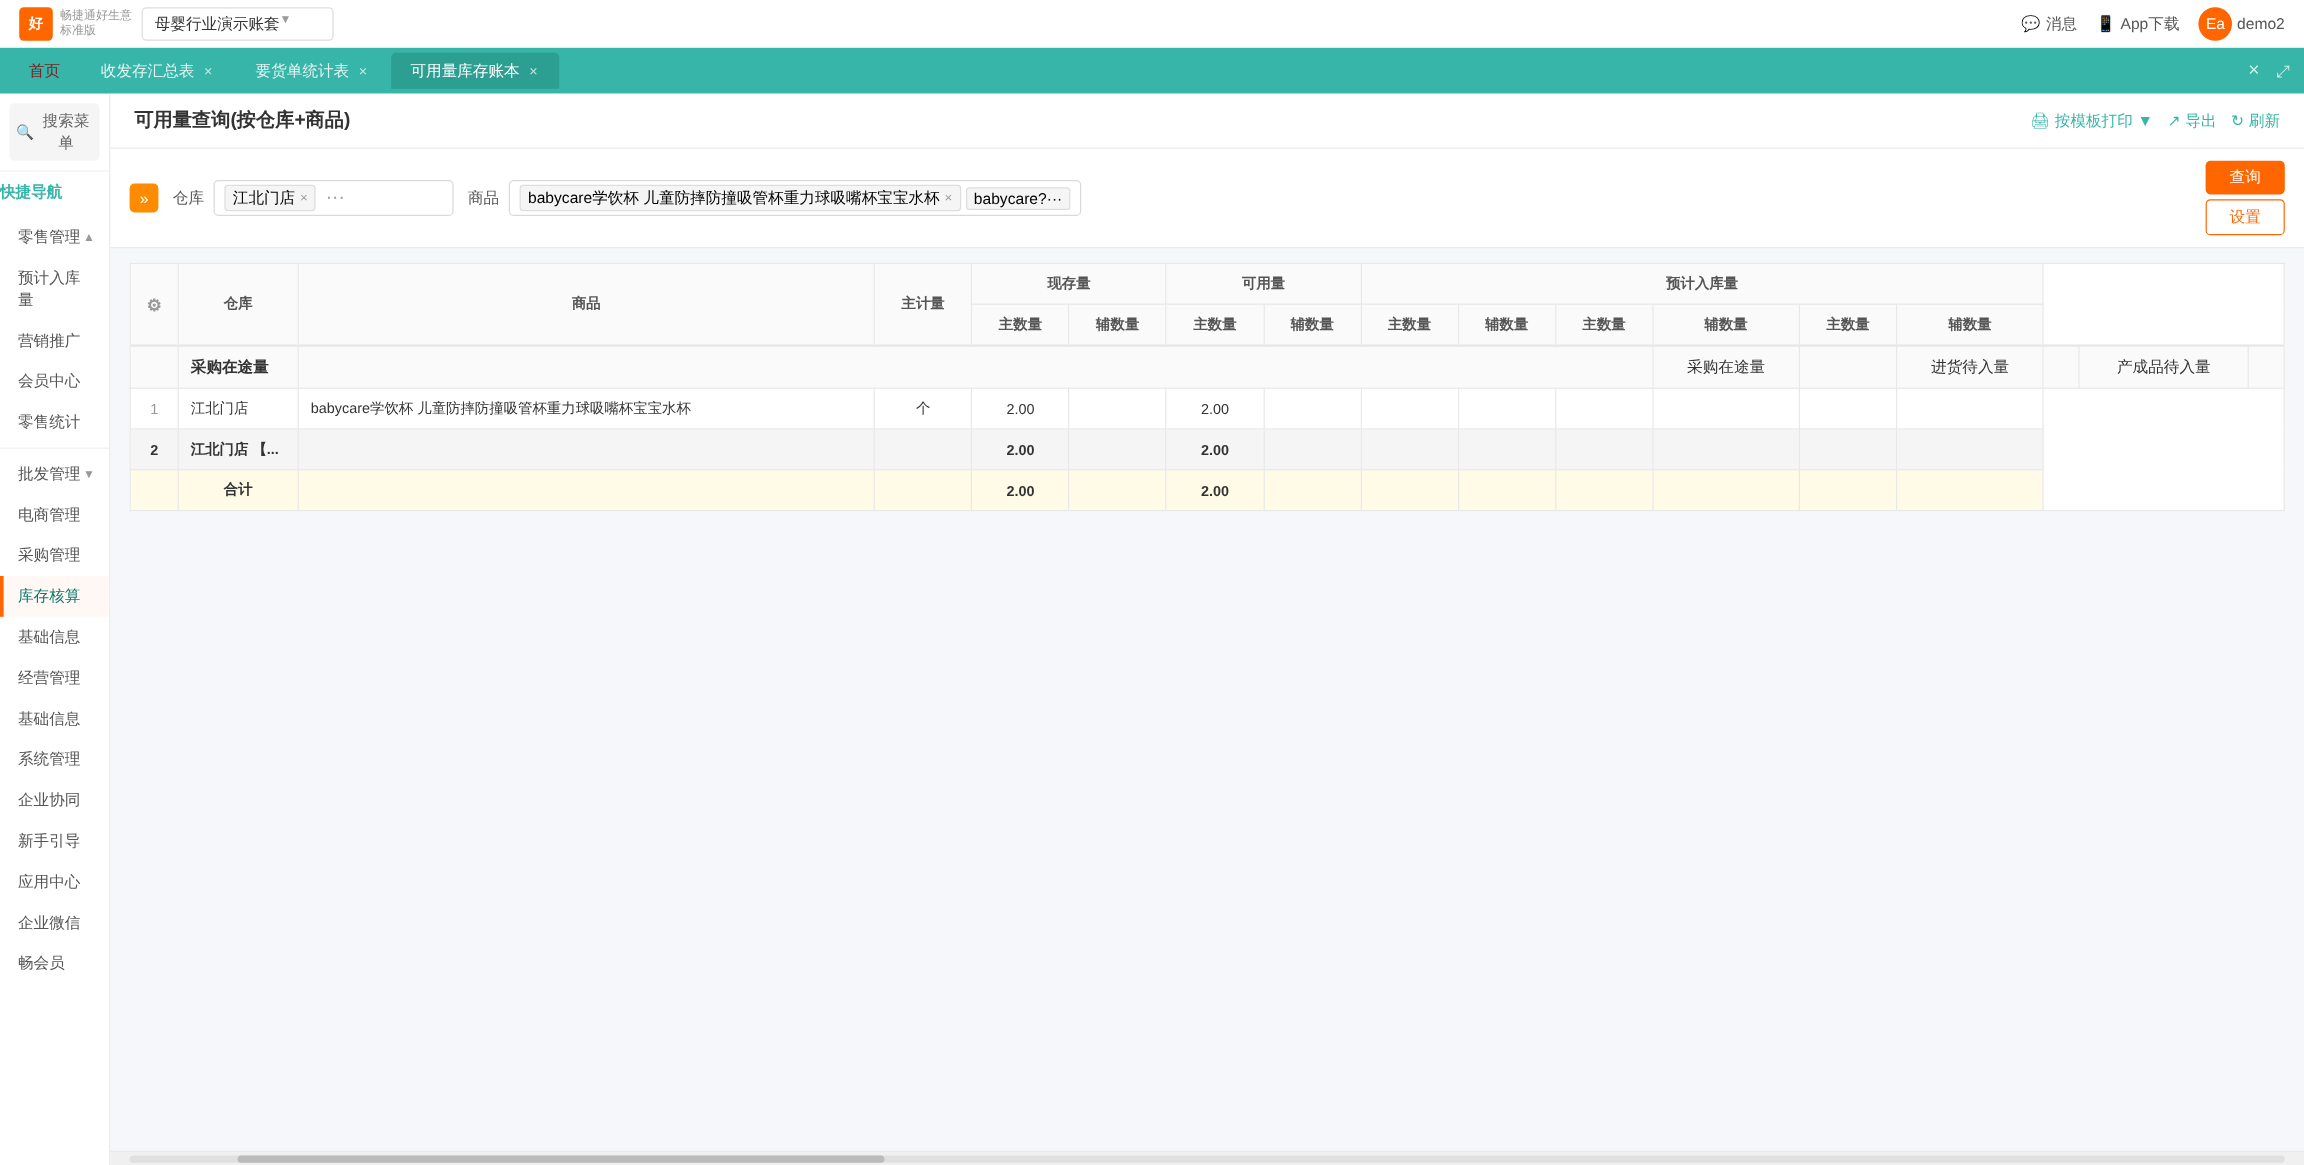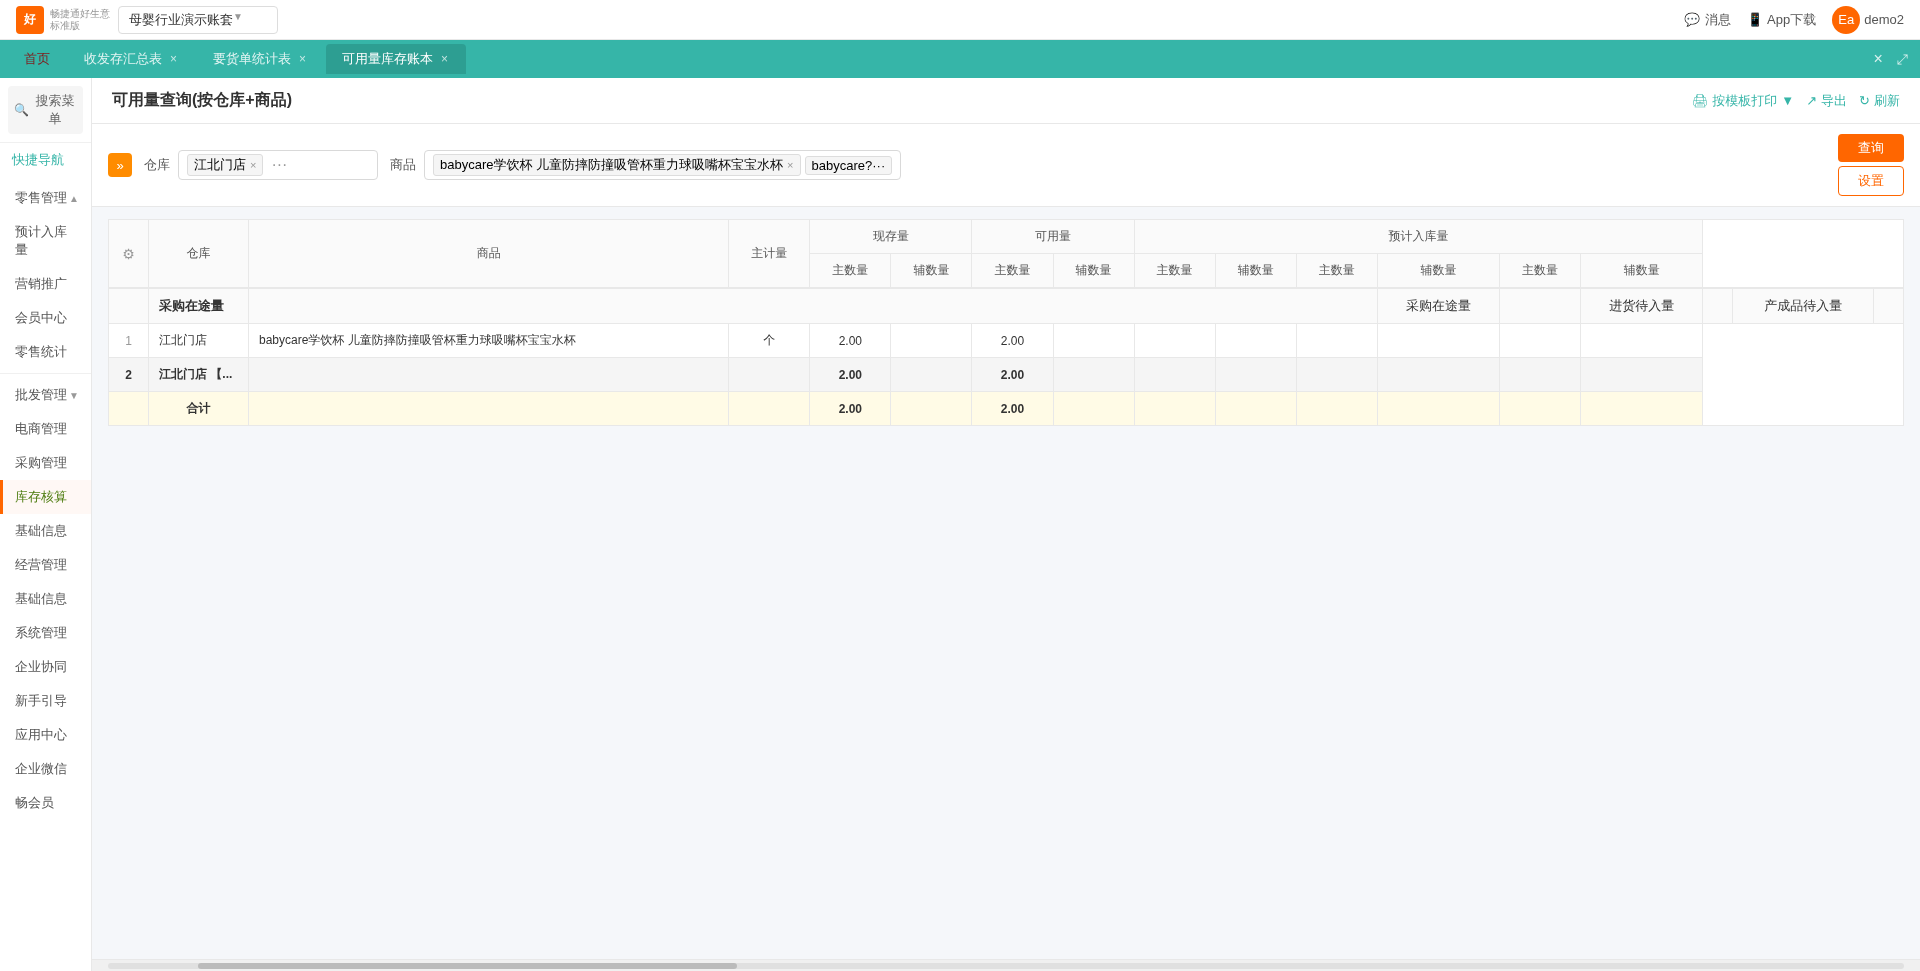--- a/index.html
+++ b/index.html
@@ -183,32 +183,33 @@
       padding: 8px 12px;
       cursor: pointer;
       font-size: 12px;
       color: #555;
       display: flex;
       align-items: center;
       justify-content: space-between;
       border-left: 3px solid transparent;
     }
     .sidebar-nav-item.active {
-      color: #4d7c0f;
+      color: #0f766e;
       border-left-color: #ff6600;
       background: #fff8f5;
       font-weight: 500;
     }
     .sidebar-nav-item .arrow { font-size: 10px; color: #999; }
     .sidebar-divider { height: 1px; background: #f0f0f0; margin: 4px 0; }
     .quick-nav {
-      padding: 8px 12px;
+      padding: 8px 0;
       font-size: 12px;
       color: #36b5a8;
       cursor: pointer;
+      font-weight: bold;
     }
 
     
     .content-area {
       flex: 1;
       overflow: auto;
       background: #f5f7fa;
       display: flex;
       flex-direction: column;
     }
@@ -360,21 +361,21 @@
       border-collapse: collapse;
       background: #fff;
       border: 1px solid #e8e8e8;
     }
     .data-table th {
       background: #fafafa;
       border: 1px solid #e8e8e8;
       padding: 8px 10px;
       text-align: center;
       color: #555;
-      font-weight: 400;
+      font-weight: 700;
       font-size: 12px;
       white-space: nowrap;
     }
     .data-table td {
       border: 1px solid #e8e8e8;
       padding: 8px 10px;
       text-align: center;
       color: #333;
       font-size: 12px;
     }

